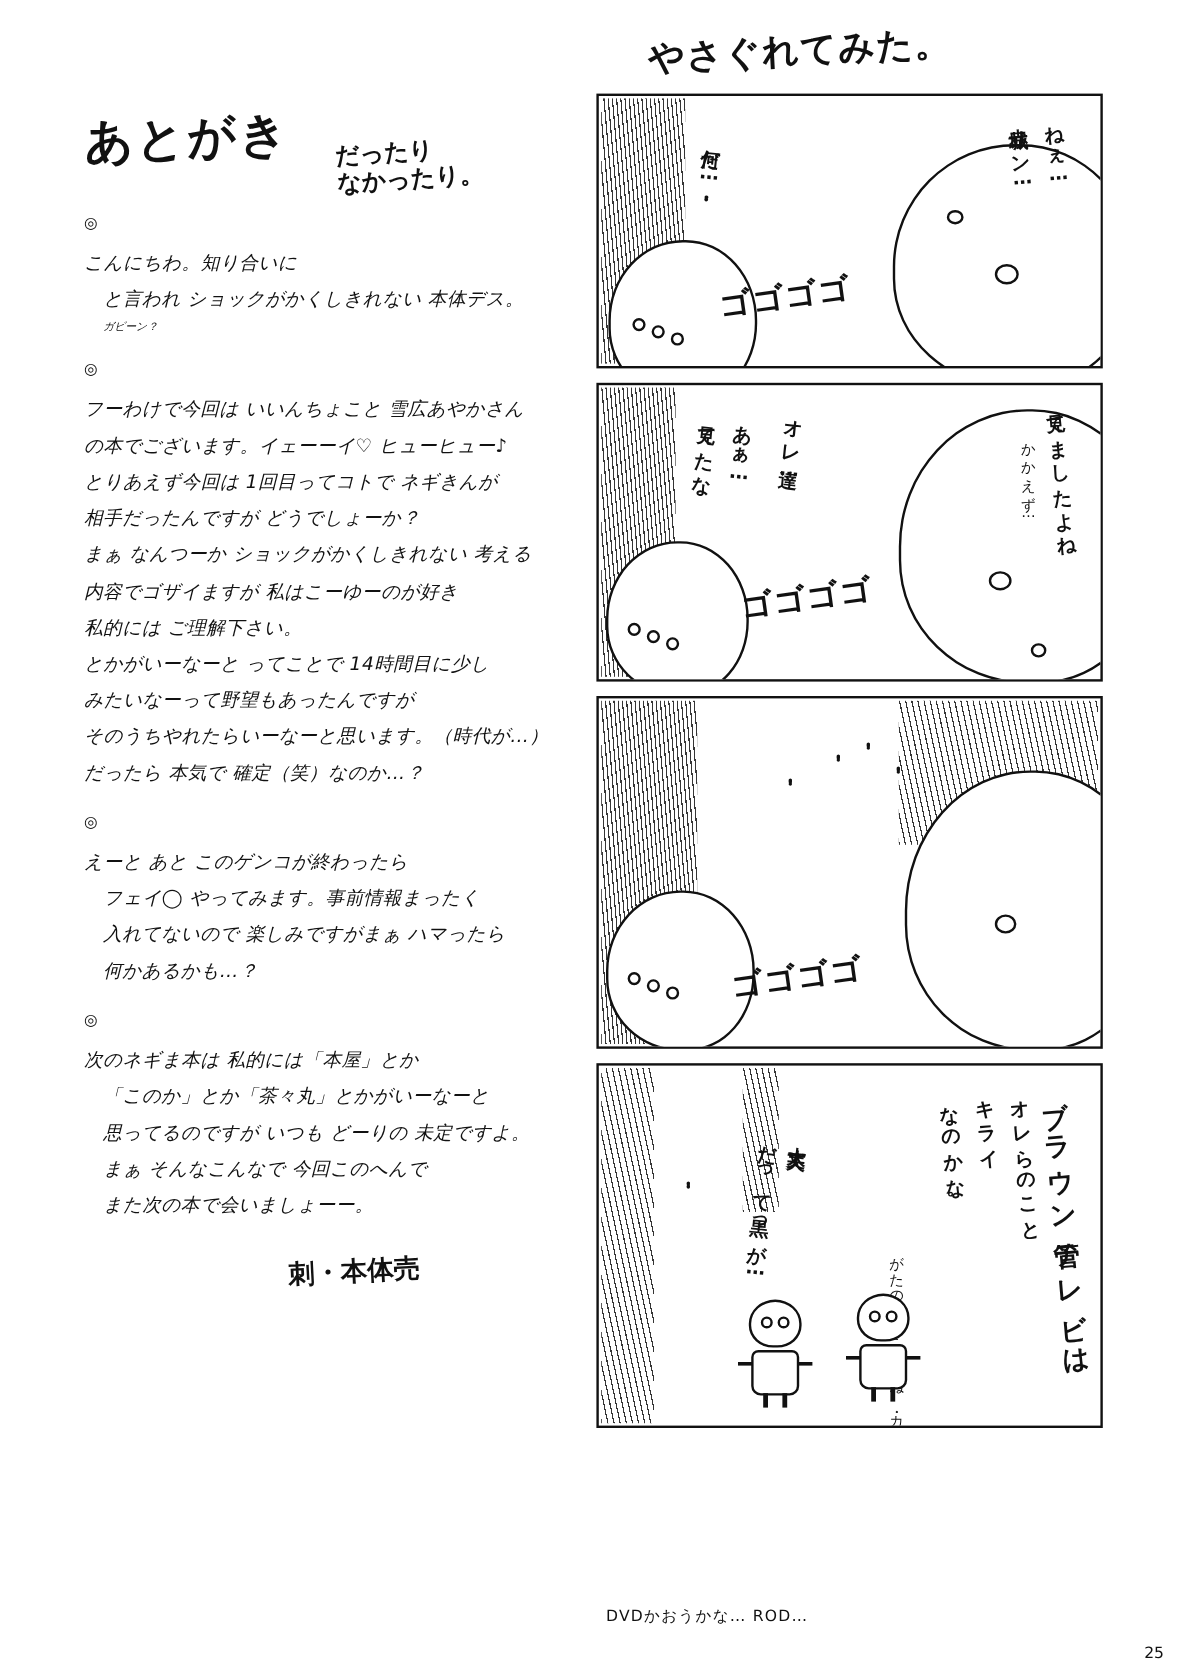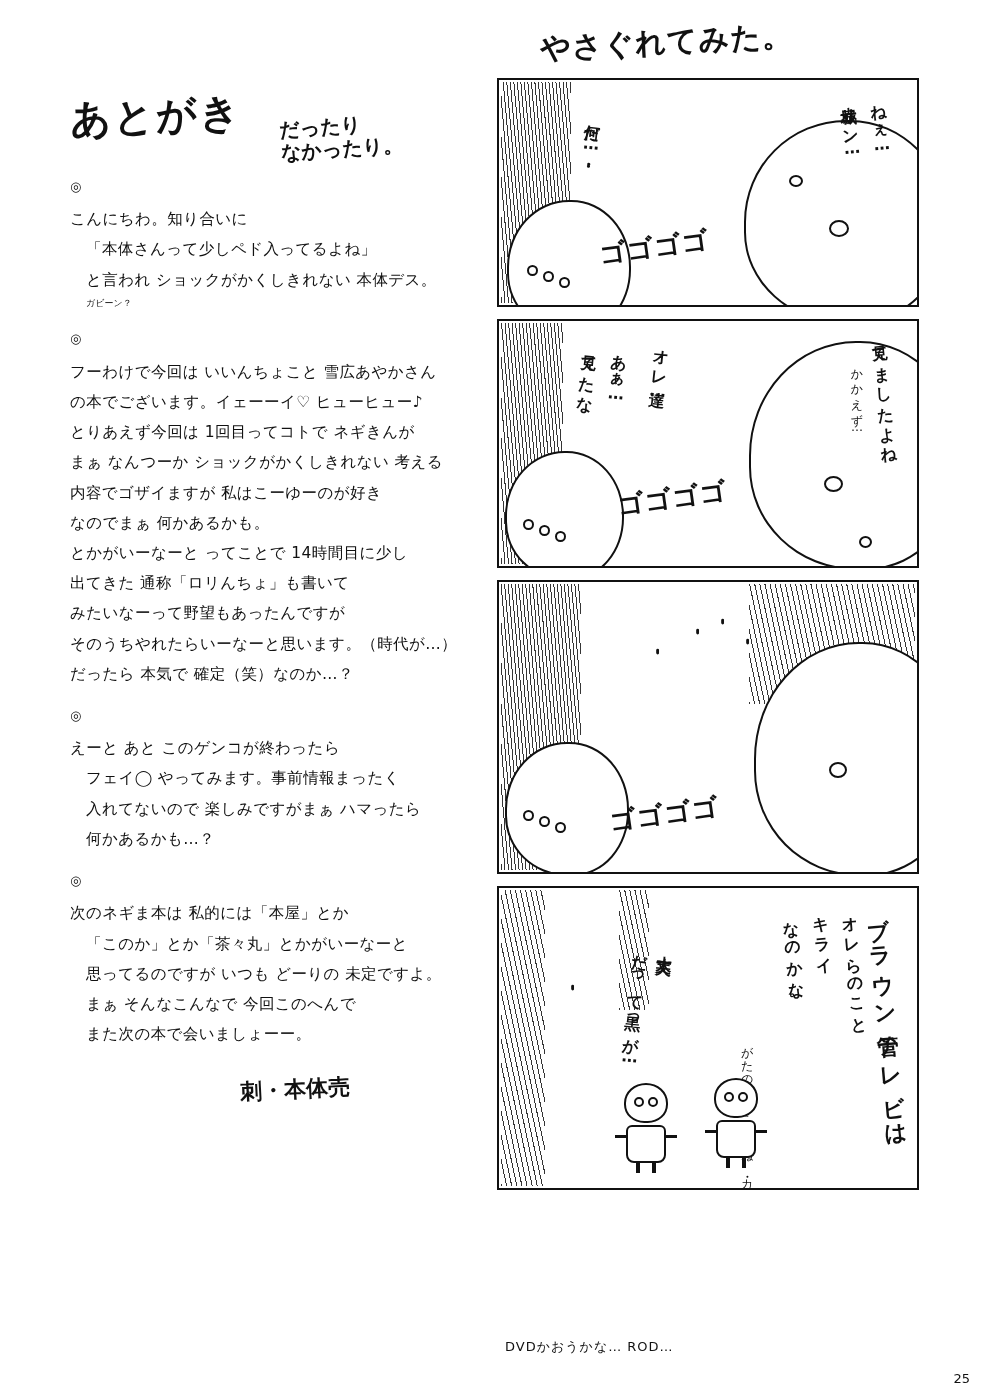--- a/index.html
+++ b/index.html
@@ -47,21 +47,21 @@
     line-height: 1.95;
     margin-top: 14px;
     letter-spacing: 0.4px;
   }
   .bullet {
     display: inline-block;
     width: 15px;
     font-size: 13px;
     vertical-align: top;
   }
-  .line { display: block; }
+  .line { display: block; font-style: italic; }
   .line.sub { margin-left: 16px; }
   .tiny {
     font-size: 9px;
     letter-spacing: 0px;
   }
 
   #signature {
     margin-top: 22px;
     margin-left: 170px;
     font-size: 22px;
@@ -226,35 +226,34 @@
 
 <div id="afterword">
 
   <div id="afterword-title">あとがき</div>
 
   <div id="afterword-subtitle">だったり<br>なかったり。</div>
 
   <div class="para">
     <span class="bullet">◎</span>
     <span class="line">こんにちわ。知り合いに</span>
-    <span class="line sub">「本体さんって少しペド入ってるよね」</span>
     <span class="line sub">と言われ ショックがかくしきれない 本体デス。</span>
     <span class="line sub tiny">ガビーン？</span>
   </div>
 
   <div class="para">
     <span class="bullet">◎</span>
     <span class="line">フーわけで今回は いいんちょこと 雪広あやかさん</span>
     <span class="line">の本でございます。イェーーイ♡ ヒューヒュー♪</span>
     <span class="line">とりあえず今回は 1回目ってコトで ネギきんが</span>
+    <span class="line">相手だったんですが どうでしょーか？</span>
     <span class="line">まぁ なんつーか ショックがかくしきれない 考える</span>
     <span class="line">内容でゴザイますが 私はこーゆーのが好き</span>
-    <span class="line">なのでまぁ 何かあるかも。</span>
+    <span class="line">私的には ご理解下さい。</span>
     <span class="line">とかがいーなーと ってことで 14時間目に少し</span>
-    <span class="line">出てきた 通称「ロリんちょ」も書いて</span>
     <span class="line">みたいなーって野望もあったんですが</span>
     <span class="line">そのうちやれたらいーなーと思います。（時代が…）</span>
     <span class="line">だったら 本気で 確定（笑）なのか…？</span>
   </div>
 
   <div class="para">
     <span class="bullet">◎</span>
     <span class="line">えーと あと このゲンコが終わったら</span>
     <span class="line sub">フェイ◯ やってみます。事前情報まったく</span>
     <span class="line sub">入れてないので 楽しみですがまぁ ハマったら</span>

